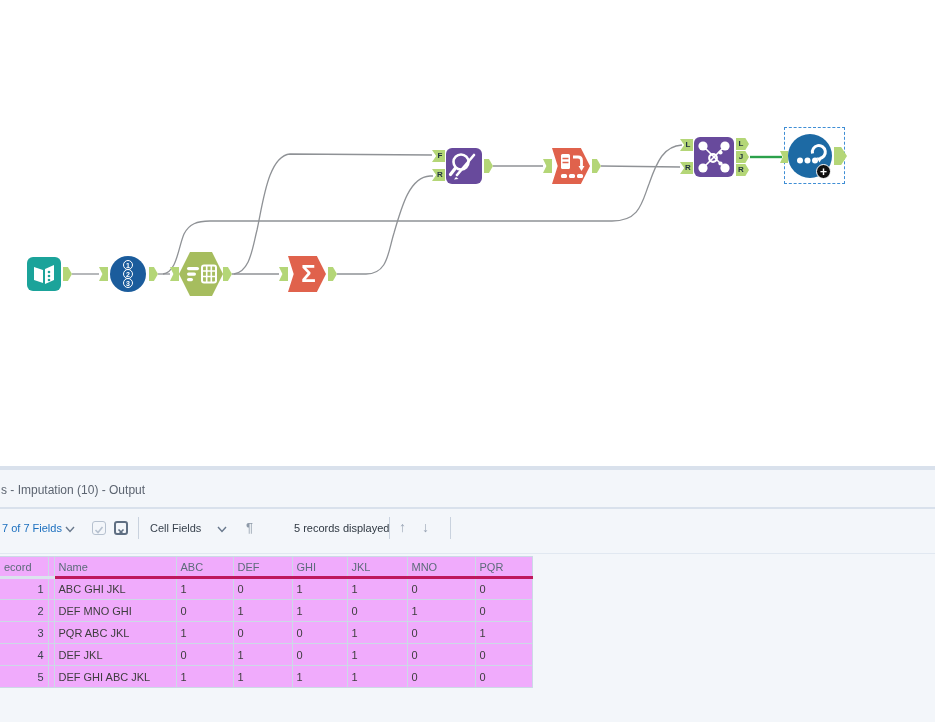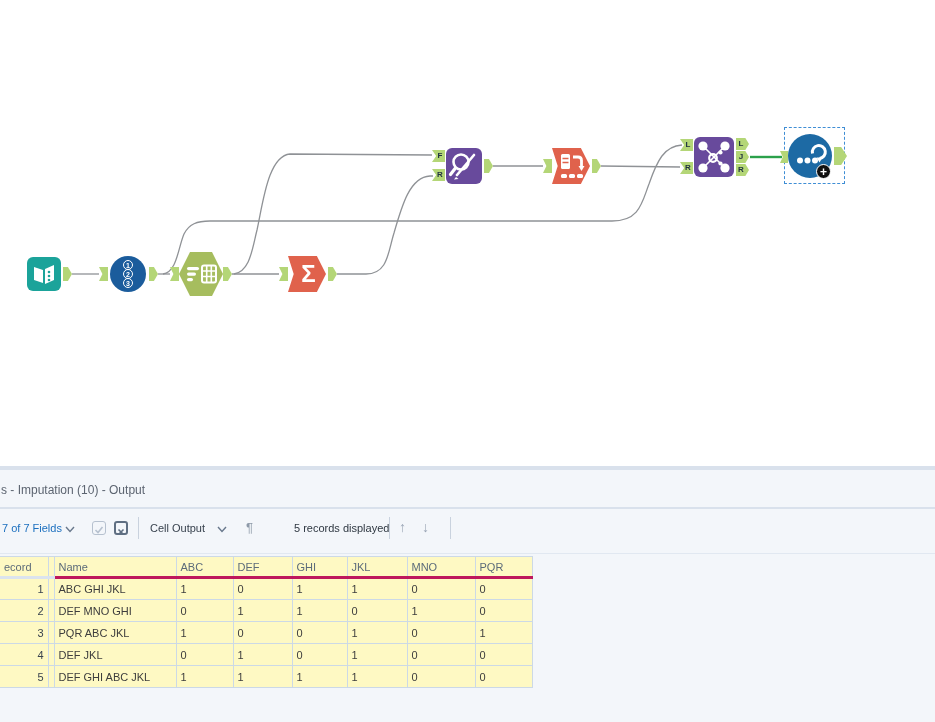--- a/index.html
+++ b/index.html
@@ -61,21 +61,21 @@
   .tb-check { left:92px; border:1px solid #b6c1cf; }
   .tb-xbox  { left:114px; border:2px solid #5f6f82; }
   .tb-sep { top:8px; width:1px; height:22px; background:#c9d2de; }
   .tb-cellviewer { left:150px; color:#38424e; font-size:11px; }
   .tb-pilcrow { left:246px; top:11px; color:#8d99a8; font-size:13px; }
   .tb-records { left:266px; color:#2f3842; font-size:11px;padding-left:28px; }
   .tb-arrow { top:10px; color:#9aa5b5; font-size:14px; }
 
   
   table.grid { position:absolute; left:0; top:86px; border-collapse:collapse; table-layout:fixed;
-               background:#fef9c3; font-size:11px; }
+               background:#f0abfc; font-size:11px; }
   .grid td, .grid th { border:1px solid #ccd9e6; height:22px; padding:0 4px; overflow:hidden;
                        white-space:nowrap; font-weight:normal; }
   .grid th { color:#5c6b7a; text-align:left; border-bottom:3px solid #be185d; height:21px; }
   .grid th.gray-under { border-bottom:3px solid #dbe3ee; }
   .grid td { color:#3d3d3d; }
   .grid td.rec, .grid th.rec { border-left:none; }
   .grid td.rec { text-align:right; color:#39434e; }
   .grid .gutter { padding:0; }
 </style>
 </head>
@@ -215,21 +215,21 @@
           <polyline points="2.5,6 5,8.5 9.5,3" fill="none" stroke="#b6c1cf" stroke-width="1.6"></polyline>
         </svg>
       </span>
       <span class="tb tb-icon tb-xbox">
         <svg width="10" height="10" viewBox="0 0 10 10">
           <line x1="2.5" y1="2.5" x2="7.5" y2="7.5" stroke="#5f6f82" stroke-width="1.6"></line>
           <line x1="7.5" y1="2.5" x2="2.5" y2="7.5" stroke="#5f6f82" stroke-width="1.6"></line>
         </svg>
       </span>
       <span class="tb tb-sep" style="left:138px;"></span>
-      <span class="tb tb-cellviewer">Cell Output</span>
+      <span class="tb tb-cellviewer">Cell Fields</span>
       <svg class="tb tb-chevron" style="left:217px; top:17px;" viewBox="0 0 10 7">
         <polyline points="1,1 5,5.5 9,1" fill="none" stroke="#68788c" stroke-width="1.4"></polyline>
       </svg>
       <span class="tb tb-pilcrow">¶</span>
       <span class="tb tb-records">5 records displayed</span>
       <span class="tb tb-sep" style="left:389px;"></span>
       <span class="tb tb-arrow" style="left:399px;">↑</span>
       <span class="tb tb-arrow" style="left:422px;">↓</span>
       <span class="tb tb-sep" style="left:450px;"></span>
     </div>

